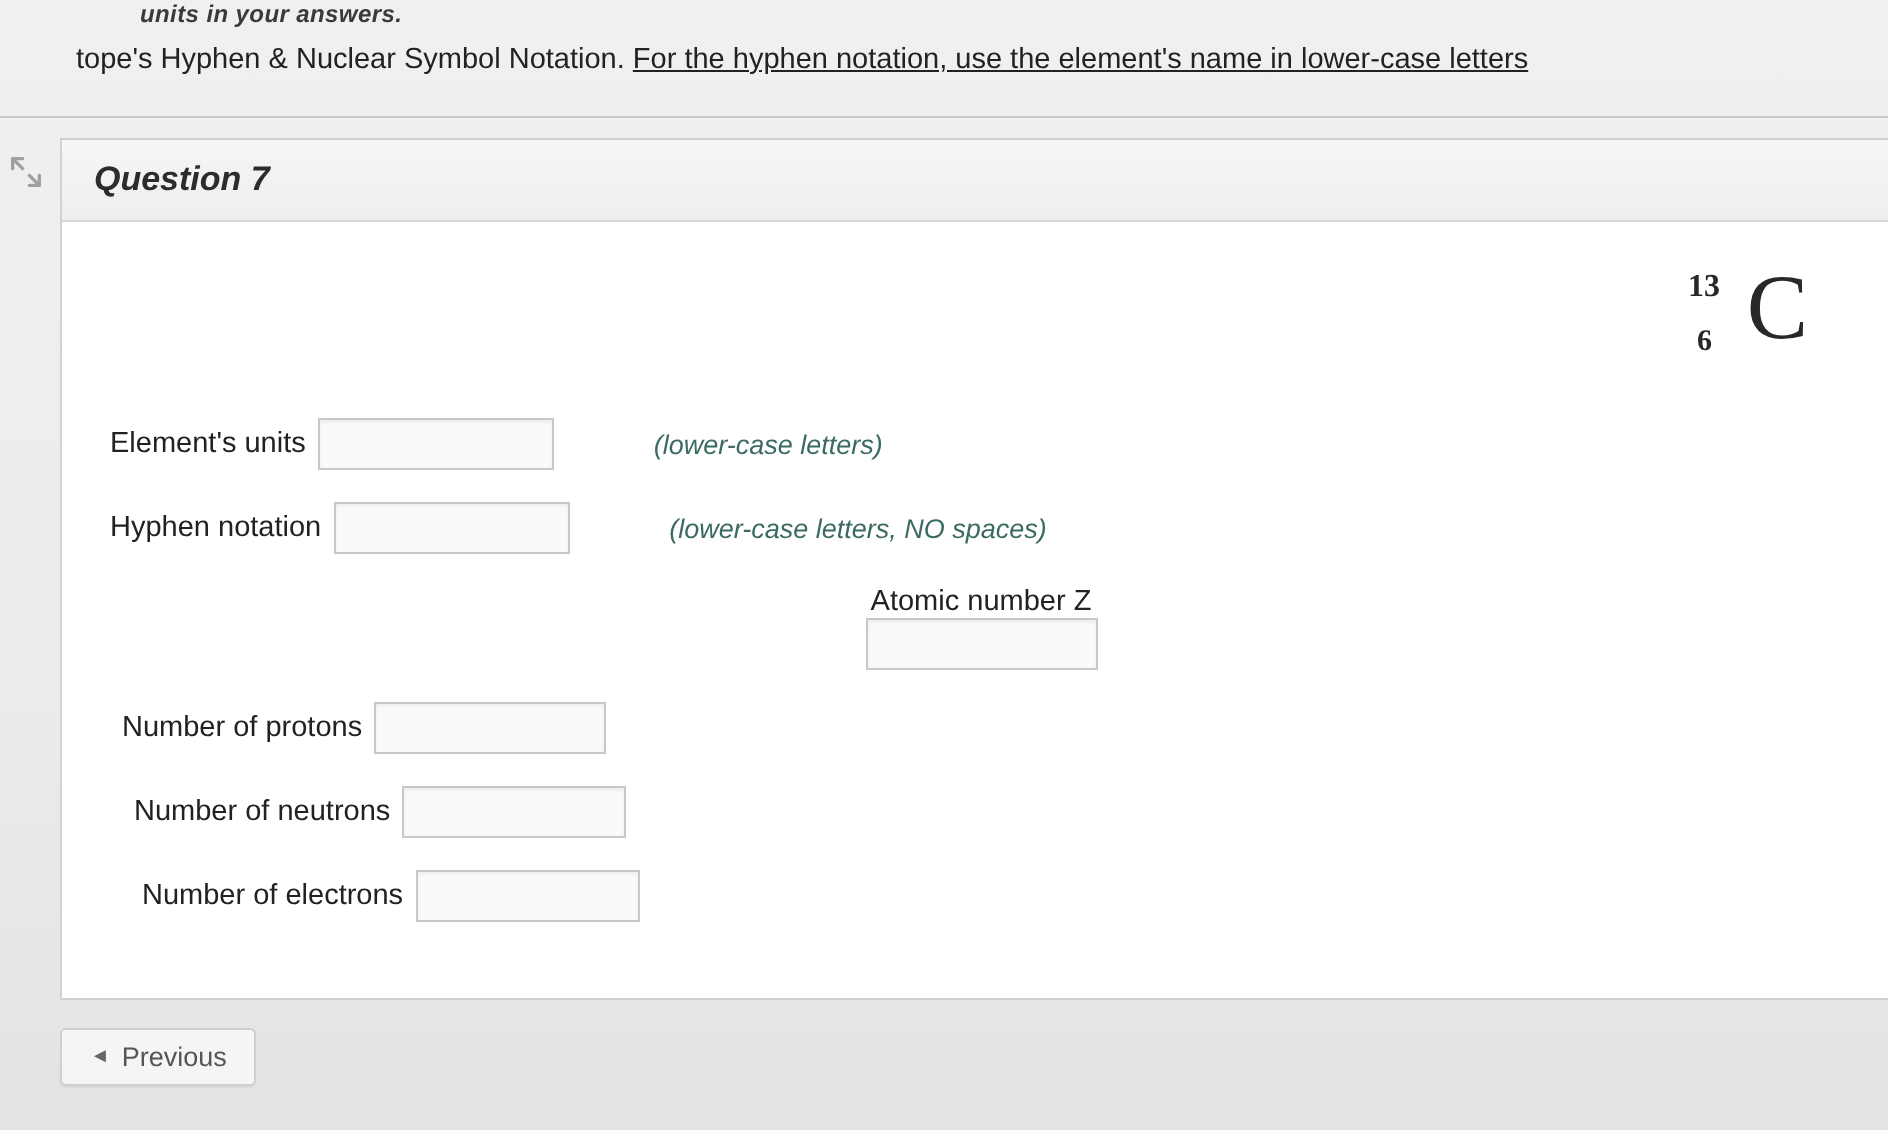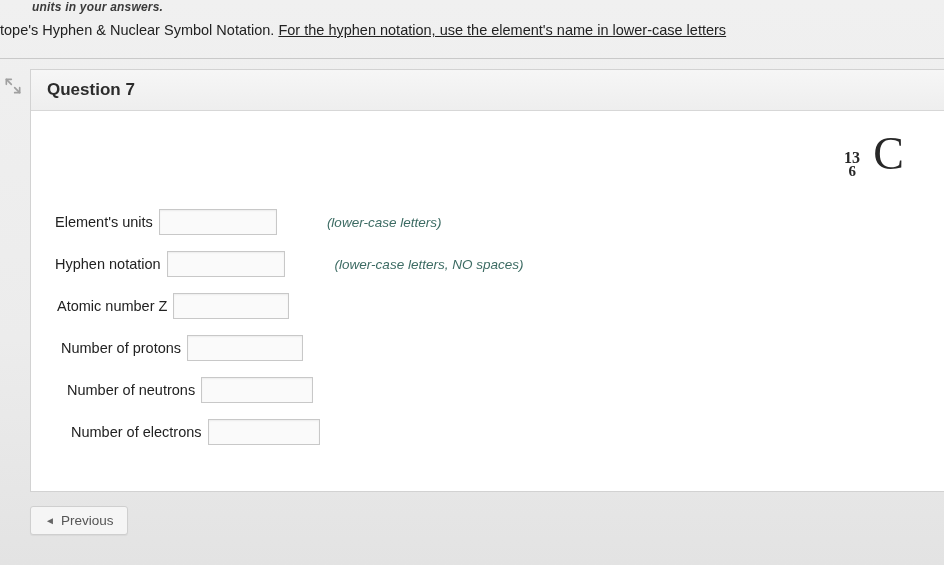--- a/index.html
+++ b/index.html
@@ -14,20 +14,21 @@
   .page {
     position: relative;
     width: 944px;
     height: 565px;
     background: linear-gradient(180deg, #f0f0f0 0%, #ececec 60%, #e3e3e3 100%);
   }
   .top-hints {
     padding: 0 0 6px 0;
     font-size: 14px;
     color: #222;
+    margin-left: 38px;
   }
   .hint-line-1 {
     font-weight: 600;
     font-style: italic;
     color: #3a3a3a;
     padding-left: 32px;
     font-size: 12px;
     letter-spacing: 0.2px;
   }
   .hint-line-2 {
@@ -52,38 +53,39 @@
     width: 22px; height: 20px;
     color: #9a9a9a;
   }
   .q-header {
     background: linear-gradient(#f6f6f6, #eeeeee);
     border-bottom: 1px solid #d7d7d7;
     padding: 10px 16px;
     font-size: 17px;
     font-weight: 700;
     color: #2c2c2c;
+    font-style: italic;
   }
   .q-body {
     position: relative;
     padding: 16px 20px 22px 20px;
     min-height: 380px;
   }
   .symbol {
     position: absolute;
     right: 40px;
     top: 20px;
     text-align: left;
     font-family: Georgia, 'Times New Roman', serif;
     color: #282828;
   }
   .symbol .mass {
     position: absolute;
     right: 44px;
-    top: 18px;
+    top: 4px;
     font-size: 16px;
     font-weight: 600;
   }
   .symbol .atomic {
     position: absolute;
     right: 48px;
     top: 32px;
     font-size: 15px;
     font-weight: 600;
   }
@@ -120,21 +122,21 @@
     margin-left: 44px;
   }
   .w-name { width: 118px; margin-left: 4px; }
   .w-hyphen { width: 118px; margin-left: 4px; }
   .w-z { width: 116px; margin-left: 2px; }
   .w-a { width: 118px; margin-left: 4px; }
   .w-p { width: 116px; margin-left: 2px; }
   .w-n { width: 112px; margin-left: 2px; }
   .w-e { width: 112px; margin-left: 2px; }
   .indent-0 { padding-left: 4px; }
-  .indent-1 { padding-left: 6px; }
+  .indent-1 { padding-left: 6px; flex-direction: column; }
   .indent-2 { padding-left: 10px; }
   .indent-3 { padding-left: 16px; }
   .indent-4 { padding-left: 20px; }
   .footer {
     margin: 14px 0 0 30px;
   }
   .prev-btn {
     display: inline-flex;
     align-items: center;
     gap: 6px;

